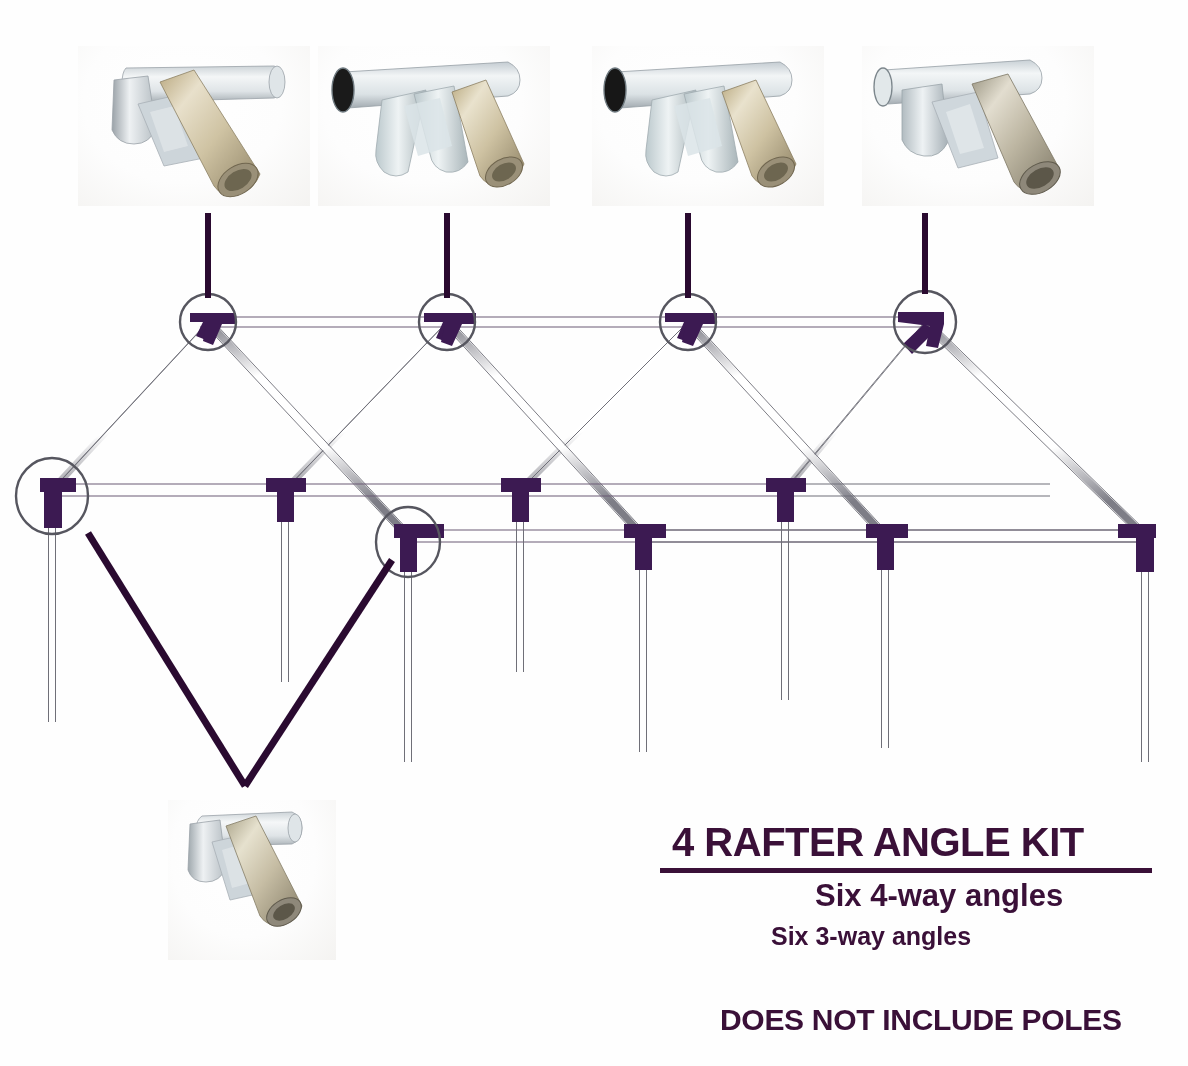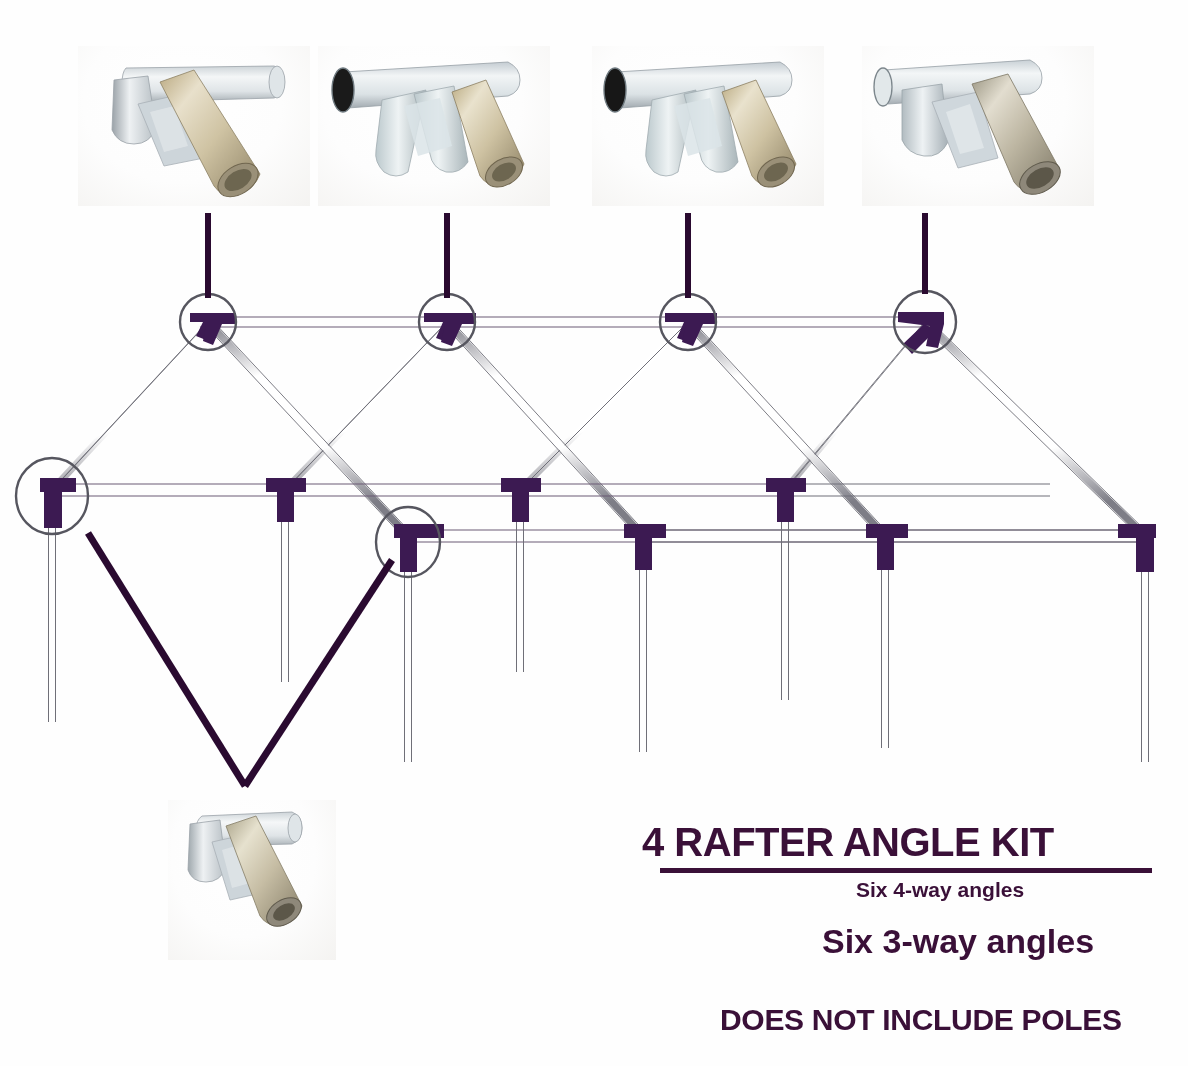--- a/index.html
+++ b/index.html
@@ -439,21 +439,21 @@
       <path d="M22,24 L52,20 L58,68 Q52,82 38,82 Q24,82 20,70 Z" fill="url(#g5c)" stroke="#9aa2a8" stroke-width="0.8"></path>
       <path d="M44,42 L80,34 L98,92 L62,100 Z" fill="#cdd5da" stroke="#a8b0b6" stroke-width="0.8"></path>
       <path d="M54,50 L74,44 L86,82 L64,88 Z" fill="#e2e7ea" opacity="0.7"></path>
       <path d="M58,26 L88,16 L134,106 Q128,120 114,124 Q100,128 92,116 Z" fill="url(#g5b)" stroke="#847c66" stroke-width="0.8"></path>
       <ellipse cx="116" cy="112" rx="19" ry="12" transform="rotate(-32 116 112)" fill="#8e887a" stroke="#5f5a4c" stroke-width="1"></ellipse>
       <ellipse cx="116" cy="112" rx="12" ry="7" transform="rotate(-32 116 112)" fill="#5c5749"></ellipse>
     </svg>
 
   </div>
 
-  <div class="kit-title" style="left:642px; top:820px; font-size:40px;">4 RAFTER ANGLE KIT</div>
+  <div class="kit-title" style="left:672px; top:820px; font-size:40px;">4 RAFTER ANGLE KIT</div>
   <div class="kit-rule" style="left:660px; top:868px; width:492px; height:5px;"></div>
 
-  <div class="kit-line" style="left:815px; top:878px; font-size:21px;margin-left:41px;">Six  4-way angles</div>
-  <div class="kit-line" style="left:822px; top:922px; font-size:34px;">Six  3-way angles</div>
+  <div class="kit-line" style="left:815px; top:878px; font-size:31px;">Six  4-way angles</div>
+  <div class="kit-line" style="left:771px; top:922px; font-size:25px;">Six  3-way angles</div>
 
   <div class="kit-note" style="left:720px; top:1003px; font-size:30px;">DOES NOT INCLUDE POLES</div>
 
 </div>
 
 </body></html>

